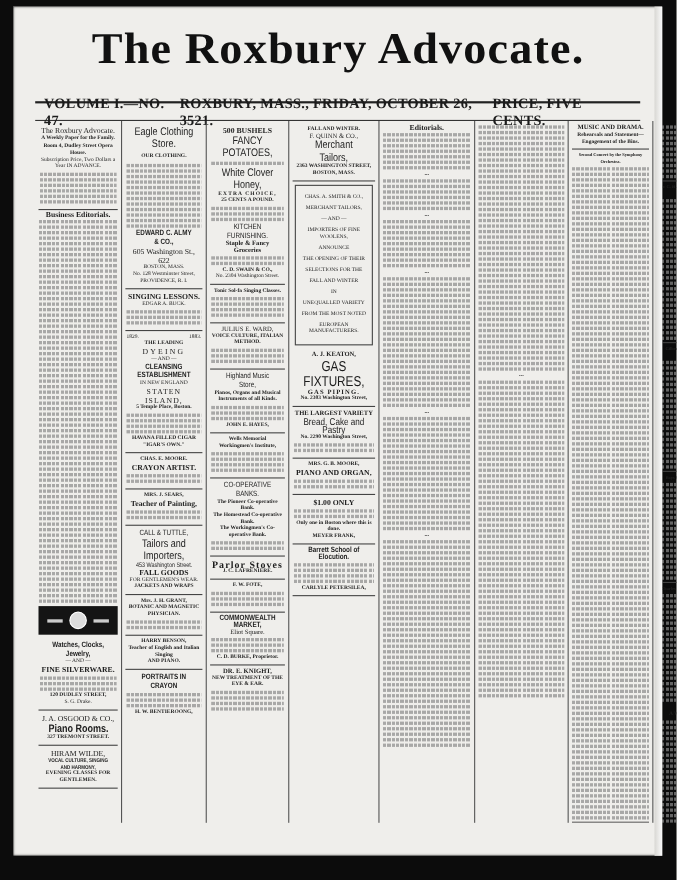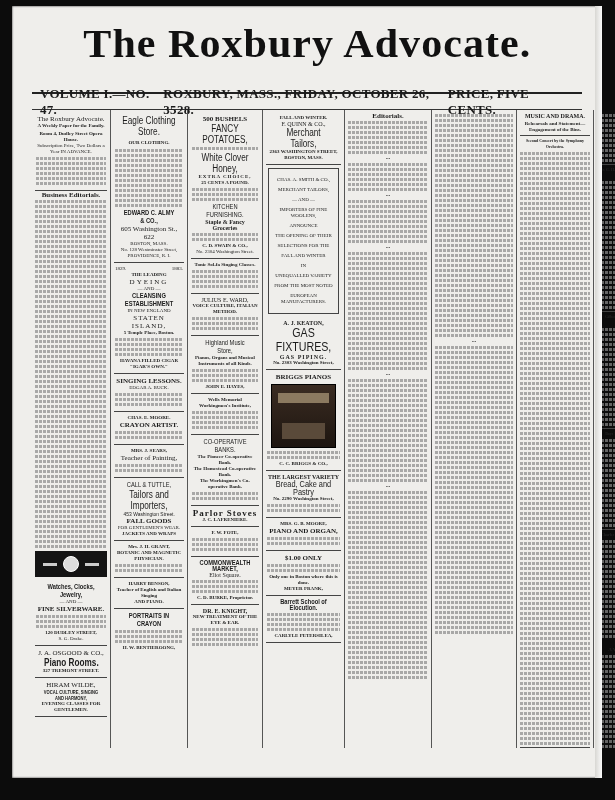--- a/index.html
+++ b/index.html
@@ -31,21 +31,21 @@
   .boxed{border:1px solid #444;margin:3px 2px;padding:4px 2px;text-align:center;}
   .fold{position:absolute;top:0;bottom:0;left:583px;width:7px;background:linear-gradient(90deg,#d8d7d3,#fafafa);}
 </style>
 </head>
 <body>
 
 <div class="page">
   <div class="masthead"><span>The Roxbury Advocate.</span></div>
   <div class="dateline">
     <span>VOLUME I.—NO. 47.</span>
-    <span>ROXBURY, MASS., FRIDAY, OCTOBER 26, 3528.</span>
+    <span>ROXBURY, MASS., FRIDAY, OCTOBER 26, 3521.</span>
     <span>PRICE, FIVE CENTS.</span>
   </div>
 
   <div class="cols">
 
     <div class="col c1">
       <div class="ad">
         <div class="med" style="font-weight:normal">The Roxbury Advocate.</div>
         <div class="sm" style="font-weight:bold">A Weekly Paper for the Family.</div>
         <div class="sm" style="font-weight:bold;margin-top:2px">Room 4, Dudley Street Opera House.</div>
@@ -180,20 +180,29 @@
             <div class="l"></div>
             <div class="l"></div>
             <div class="l"></div>
             <div class="l"></div>
           </div>
         <div class="med cond">EDWARD C. ALMY &amp; CO.,</div>
         <div class="med" style="font-weight:normal">605 Washington St., 622</div>
         <div class="sm">BOSTON, MASS.</div>
         <div class="sm">No. 128 Westminster Street,</div>
         <div class="sm">PROVIDENCE, R. I.</div>
+      </div>
+      <div class="ad">
+        <div class="med">SINGING LESSONS.</div>
+        <div class="sm">EDGAR A. BUCK.</div>
+        <div class="text">
+            <div class="l"></div>
+            <div class="l"></div>
+            <div class="l"></div>
+          </div>
       </div>
       <div class="ad">
         <div style="display:flex;justify-content:space-between" class="sm">
             <span>1829.</span>
             <span>1883.</span>
           </div>
         <div class="sm" style="font-weight:bold">THE LEADING</div>
         <div class="med" style="letter-spacing:2px;font-weight:normal">DYEING</div>
         <div class="sm">— AND —</div>
         <div class="med cond">CLEANSING ESTABLISHMENT</div>
@@ -203,39 +212,30 @@
         <div class="text">
             <div class="l"></div>
             <div class="l"></div>
             <div class="l"></div>
             <div class="l"></div>
           </div>
         <div class="sm" style="font-weight:bold">HAVANA FILLED CIGAR</div>
         <div class="sm" style="font-weight:bold">"IGAR'S OWN."</div>
       </div>
       <div class="ad">
-        <div class="med">SINGING LESSONS.</div>
-        <div class="sm">EDGAR A. BUCK.</div>
-        <div class="text">
-            <div class="l"></div>
-            <div class="l"></div>
-            <div class="l"></div>
-          </div>
-      </div>
-      <div class="ad">
         <div class="sm" style="font-weight:bold">CHAS. E. MOORE.</div>
         <div class="med">CRAYON ARTIST.</div>
         <div class="text">
             <div class="l"></div>
             <div class="l"></div>
           </div>
       </div>
       <div class="ad">
         <div class="sm" style="font-weight:bold">MRS. J. SEARS,</div>
-        <div class="med" style="font-weight:normal">Teacher of Painting,</div>
+        <div class="med" style="font-weight:bold">Teacher of Painting,</div>
         <div class="text">
             <div class="l"></div>
             <div class="l"></div>
           </div>
       </div>
       <div class="ad">
         <div class="med cond" style="font-weight:normal">CALL &amp; TUTTLE,</div>
         <div class="big cond" style="font-weight:normal">Tailors and Importers,</div>
         <div class="sm cond" style="font-size:6px">453 Washington Street.</div>
         <div class="med">FALL GOODS</div>
@@ -393,29 +393,20 @@
         <div class="sm" style="margin:4px 0">FROM THE MOST NOTED</div>
         <div class="sm" style="margin:4px 0">EUROPEAN MANUFACTURERS.</div>
       </div>
       <div class="ad">
         <div class="sm" style="font-weight:bold;font-size:6px">A. J. KEATON,</div>
         <div class="big cond" style="font-weight:normal;font-size:13px;line-height:14px">GAS FIXTURES,</div>
         <div class="sm" style="font-weight:bold;letter-spacing:1px;font-size:6px">GAS PIPING.</div>
         <div class="sm" style="font-weight:bold">No. 2303 Washington Street,</div>
       </div>
       <div class="ad">
-        <div class="med">BRIGGS PIANOS</div>
-        <div class="piano"></div>
-        <div class="text">
-            <div class="l"></div>
-            <div class="l"></div>
-          </div>
-        <div class="sm" style="font-weight:bold">C. C. BRIGGS &amp; CO.,</div>
-      </div>
-      <div class="ad">
         <div class="sm" style="font-weight:bold;font-size:6px">THE LARGEST VARIETY</div>
         <div class="med cond" style="font-weight:normal;font-size:9px">Bread, Cake and Pastry</div>
         <div class="sm" style="font-weight:bold">No. 2290 Washington Street,</div>
         <div class="text">
             <div class="l"></div>
             <div class="l"></div>
           </div>
       </div>
       <div class="ad">
         <div class="sm" style="font-weight:bold">MRS. G. B. MOORE,</div>

